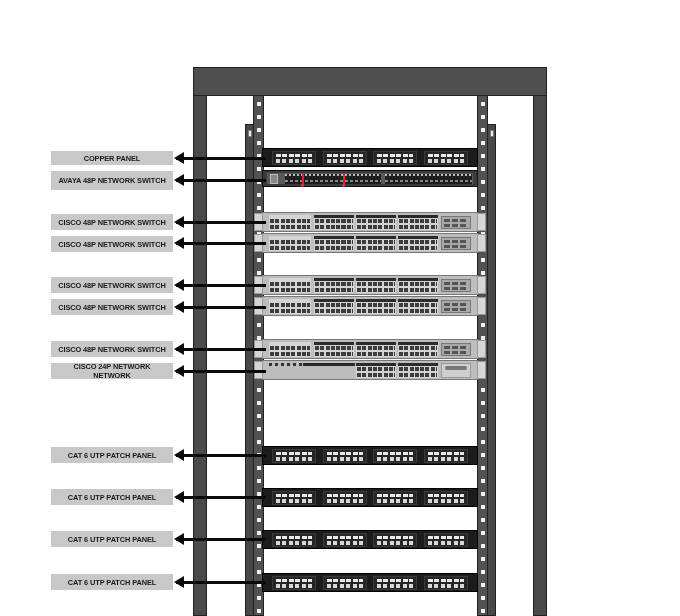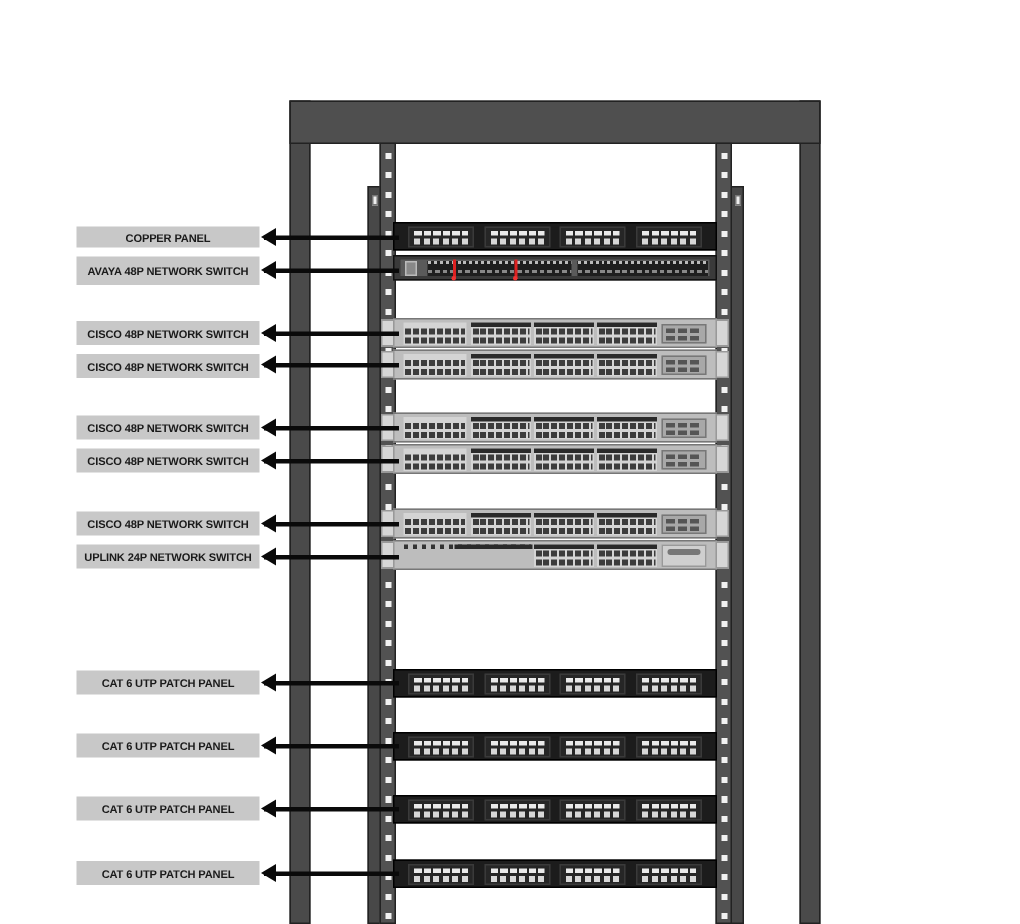--- a/index.html
+++ b/index.html
@@ -254,21 +254,21 @@
   <div class="ppblock"></div>
 </div>
 
 <div class="label" style="top:151px; height:14px;">COPPER PANEL</div>
 <div class="label" style="top:171px; height:19px;">AVAYA 48P NETWORK SWITCH</div>
 <div class="label" style="top:214px; height:16px;">CISCO 48P NETWORK SWITCH</div>
 <div class="label" style="top:236px; height:16px;">CISCO 48P NETWORK SWITCH</div>
 <div class="label" style="top:277px; height:16px;">CISCO 48P NETWORK SWITCH</div>
 <div class="label" style="top:299px; height:16px;">CISCO 48P NETWORK SWITCH</div>
 <div class="label" style="top:341px; height:16px;">CISCO 48P NETWORK SWITCH</div>
-<div class="label" style="top:363px; height:16px;">UPLINK 24P NETWORK SWITCH</div>
+<div class="label" style="top:363px; height:16px;">CISCO 24P NETWORK NETWORK</div>
 <div class="label" style="top:447px; height:16px;">CAT 6 UTP PATCH PANEL</div>
 <div class="label" style="top:489px; height:16px;">CAT 6 UTP PATCH PANEL</div>
 <div class="label" style="top:531px; height:16px;">CAT 6 UTP PATCH PANEL</div>
 <div class="label" style="top:574px; height:16px;">CAT 6 UTP PATCH PANEL</div>
 
 <div class="arrow" style="top:157px; width:90px;"></div>
 <div class="arrow" style="top:179px; width:90px;"></div>
 <div class="arrow" style="top:221px; width:90px;"></div>
 <div class="arrow" style="top:242px; width:90px;"></div>
 <div class="arrow" style="top:284px; width:90px;"></div>

